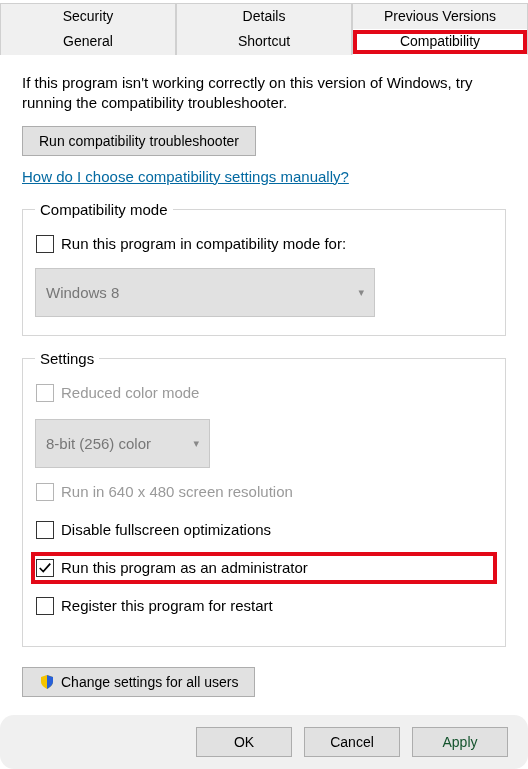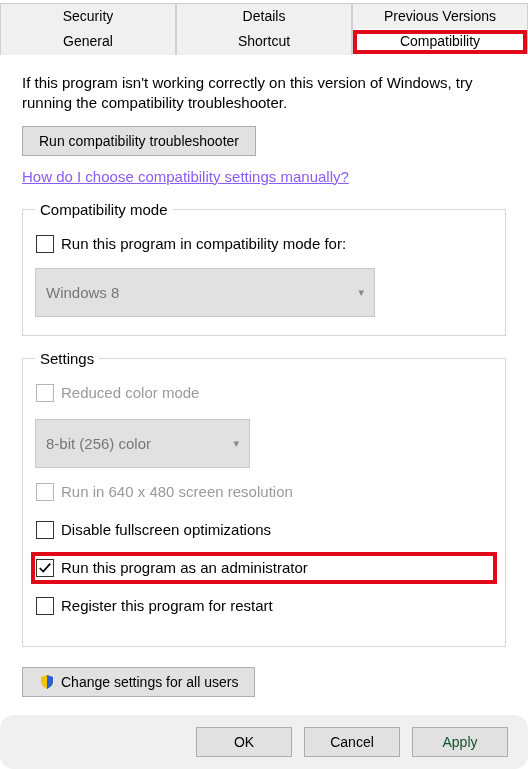--- a/index.html
+++ b/index.html
@@ -54,21 +54,21 @@
   }
   .btn {
     background: #e1e1e1;
     border: 1px solid #adadad;
     padding: 6px 16px;
     font-size: 14px;
     font-family: inherit;
     cursor: pointer;
   }
   .link {
-    color: #8b5cf6;
+    color: #0369a1;
     text-decoration: underline;
     cursor: pointer;
     display: inline-block;
     margin: 12px 0 16px 0;
     font-size: 15px;
   }
   fieldset {
     border: 1px solid #d6d6d6;
     margin: 0 0 14px 0;
     padding: 14px 12px 14px 12px;
@@ -106,21 +106,21 @@
     border: 1px solid #c8c8c8;
     background: #e1e1e1;
     padding: 15px 10px;
     font-size: 15px;
     color: #777;
     display: flex;
     justify-content: space-between;
     align-items: center;
     margin-bottom: 4px;
   }
-  .select.small { width: 215px; }
+  .select.small { width: 175px; }
   .select .arrow { color:#888; font-size:11px; }
   .admin-highlight {
     outline: 4px solid #e30817;
     outline-offset: 0px;
     margin-bottom: 14px;
   }
   .change-dpi { margin-top: 8px; }
   .all-users-btn {
     display: inline-flex;
     align-items: center;

